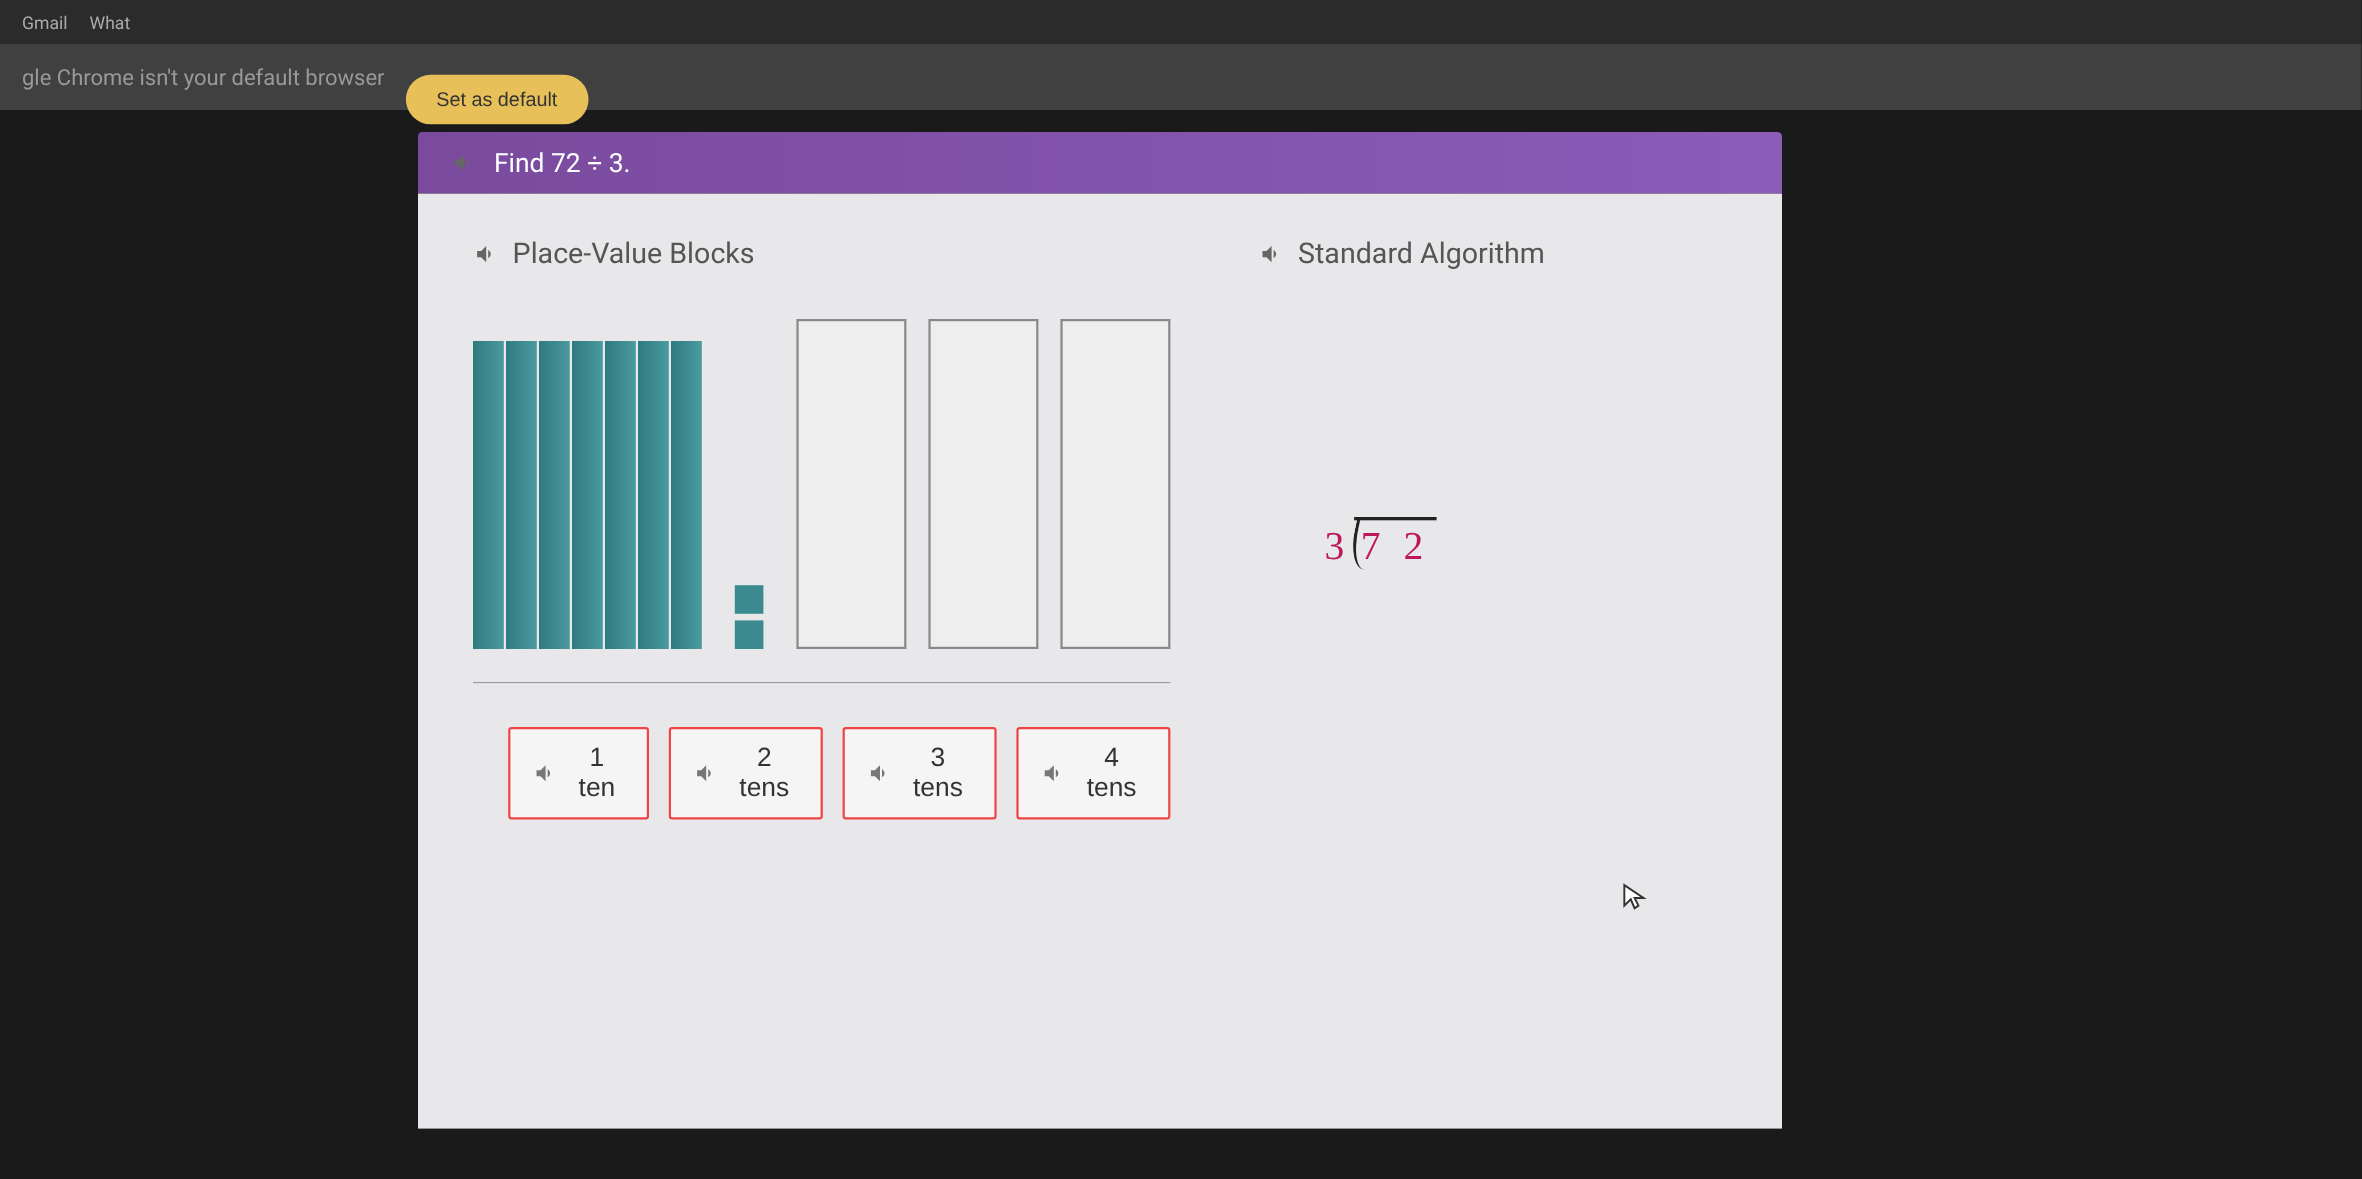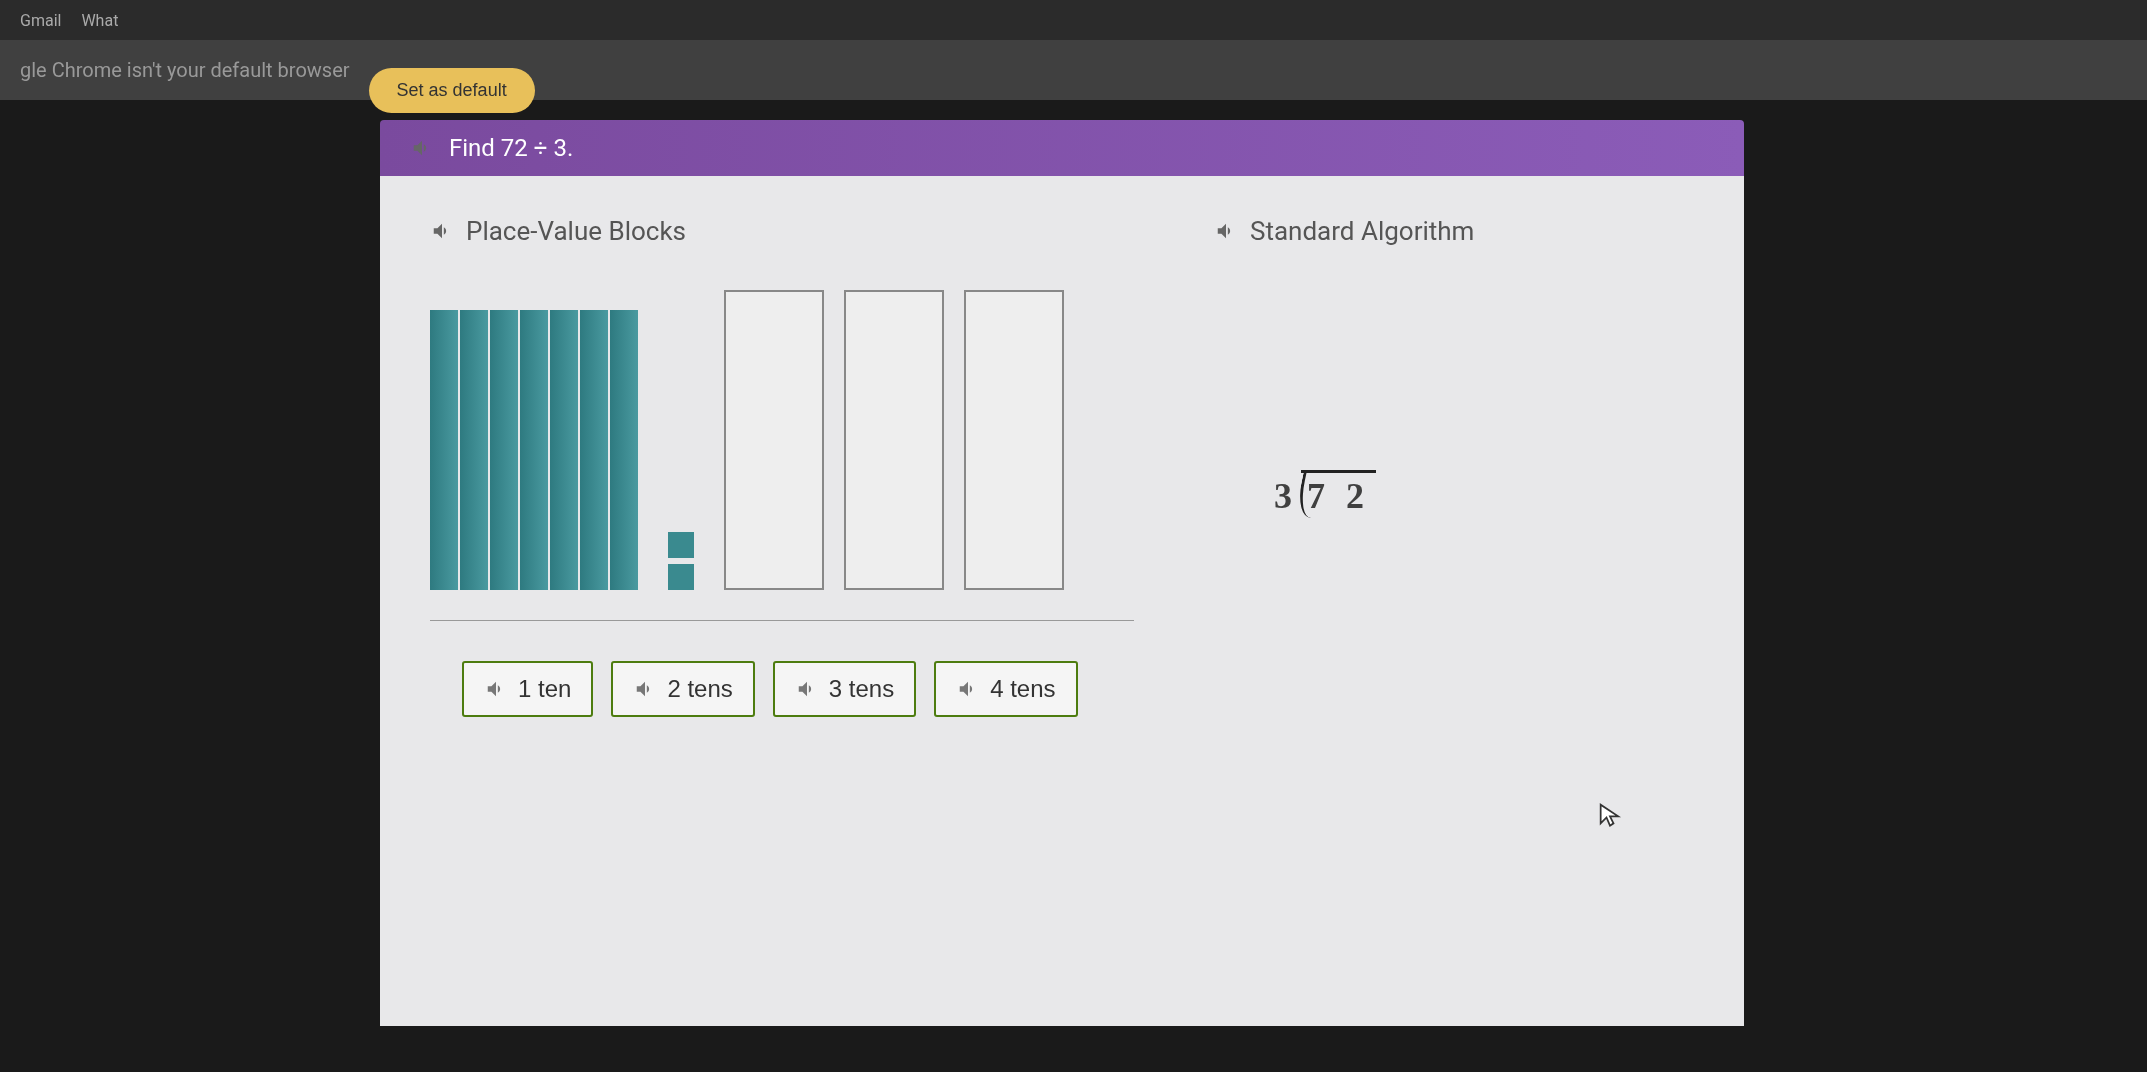--- a/index.html
+++ b/index.html
@@ -49,21 +49,21 @@
       border-radius: 25px;
       padding: 12px 28px;
       font-size: 18px;
       cursor: pointer;
       margin-top: 40px;
     }
     .content-wrapper {
       position: absolute;
       left: 380px;
       top: 120px;
-      width: 1364px;
+      width: 1240px;
     }
     .purple-header {
       background: #7b4397;
       background: linear-gradient(to right, #7a4a9e, #8b5cb8);
       color: white;
       padding: 14px 30px;
       font-size: 24px;
       display: flex;
       align-items: center;
       gap: 15px;
@@ -166,42 +166,41 @@
       font-weight: 500;
     }
     .answer-options {
       display: flex;
       gap: 18px;
       margin-top: 25px;
       margin-left: 32px;
     }
     .answer-btn {
       background: #f5f5f5;
-      border: 2px solid #4d7c0f;
+      border: 2px solid #ef4444;
       padding: 12px 20px;
       font-size: 24px;
       color: #333;
       cursor: pointer;
       display: flex;
       align-items: center;
       gap: 10px;
       border-radius: 3px;
     }
     .answer-btn .audio-icon {
       color: #777;
     }
     .long-division {
       font-family: Georgia, serif;
       font-size: 36px;
-      color: #404040;
+      color: #be185d;
       margin-top: 180px;
       position: relative;
       display: inline-block;
       margin-left: 60px;
-      font-weight: bold;
     }
     .divisor {
       display: inline-block;
     }
     .dividend {
       display: inline-block;
       border-top: 3px solid #222;
       padding: 2px 6px 0 6px;
       position: relative;
       letter-spacing: 6px;

